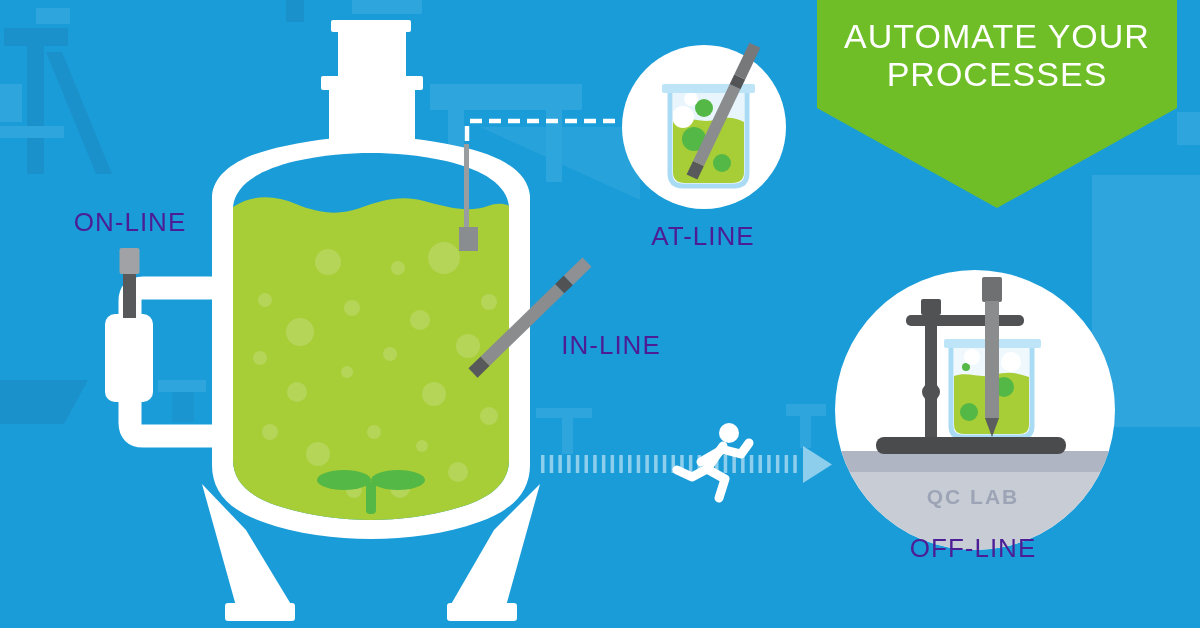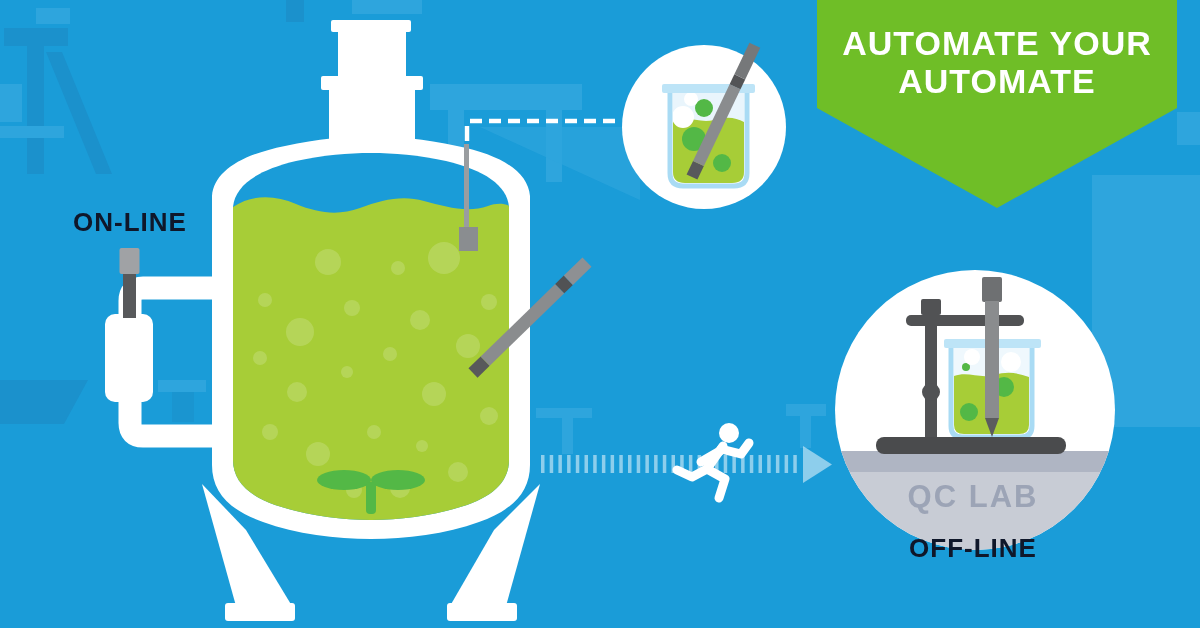--- a/index.html
+++ b/index.html
@@ -4,29 +4,29 @@
 <style>
   html,body{margin:0;padding:0;background:#222;}
   #stage{
     position:relative;width:1200px;height:628px;overflow:hidden;
     background:var(--bg-blue,#1A9CD8);
     font-family:"Liberation Sans","DejaVu Sans",sans-serif;
   }
   #art{position:absolute;left:0;top:0;width:1200px;height:628px;display:block;}
   .lbl{
     position:absolute;transform:translate(-50%,-50%);
-    color:#0f172a;font-weight:bold;font-size:26px;letter-spacing:1px;white-space:nowrap;
+    color:#4c1d95;font-weight:normal;font-size:26px;letter-spacing:1px;white-space:nowrap;
   }
   .banner-text{
     position:absolute;left:817px;top:17px;width:360px;text-align:center;
-    color:#fff;font-weight:700;font-size:34px;line-height:38px;letter-spacing:1px;white-space:nowrap;margin-top:7px;
+    color:#fff;font-weight:400;font-size:34px;line-height:38px;letter-spacing:1px;white-space:nowrap;
   }
   .qc{
     position:absolute;transform:translate(-50%,-50%);
-    color:var(--qc-text,#9CA4B6);font-weight:bold;font-size:31px;letter-spacing:2px;white-space:nowrap;
+    color:var(--qc-text,#9CA4B6);font-weight:bold;font-size:21px;letter-spacing:2px;white-space:nowrap;
   }
 </style>
 </head>
 <body>
 
 <div id="stage">
 
 <svg id="art" viewBox="0 0 1200 628" aria-hidden="true">
 
   <rect width="1200" height="628" style="fill:var(--bg-blue,#1A9CD8)"></rect>
@@ -215,20 +215,22 @@
       <rect x="985" y="301" width="14" height="117" style="fill:var(--probe-gray,#8A8C8E)"></rect>
       <polygon points="985,418 999,418 992,437" fill="#5B5C5E"></polygon>
     </g>
   </g>
 
   <polygon points="817,0 1177,0 1177,108 997,208 817,108" style="fill:var(--banner-green,#6FBE27)"></polygon>
 </svg>
 
 <div class="banner-text">
   <div>AUTOMATE YOUR</div>
-  <div>AUTOMATE</div>
+  <div>PROCESSES</div>
 </div>
 
 <div class="lbl" style="left:130px;top:222px">ON-LINE</div>
+<div class="lbl" style="left:611px;top:345px">IN-LINE</div>
+<div class="lbl" style="left:703px;top:236px">AT-LINE</div>
 <div class="lbl" style="left:973px;top:548px">OFF-LINE</div>
 <div class="qc" style="left:973px;top:497px">QC LAB</div>
 
 </div>
 
 </body></html>

